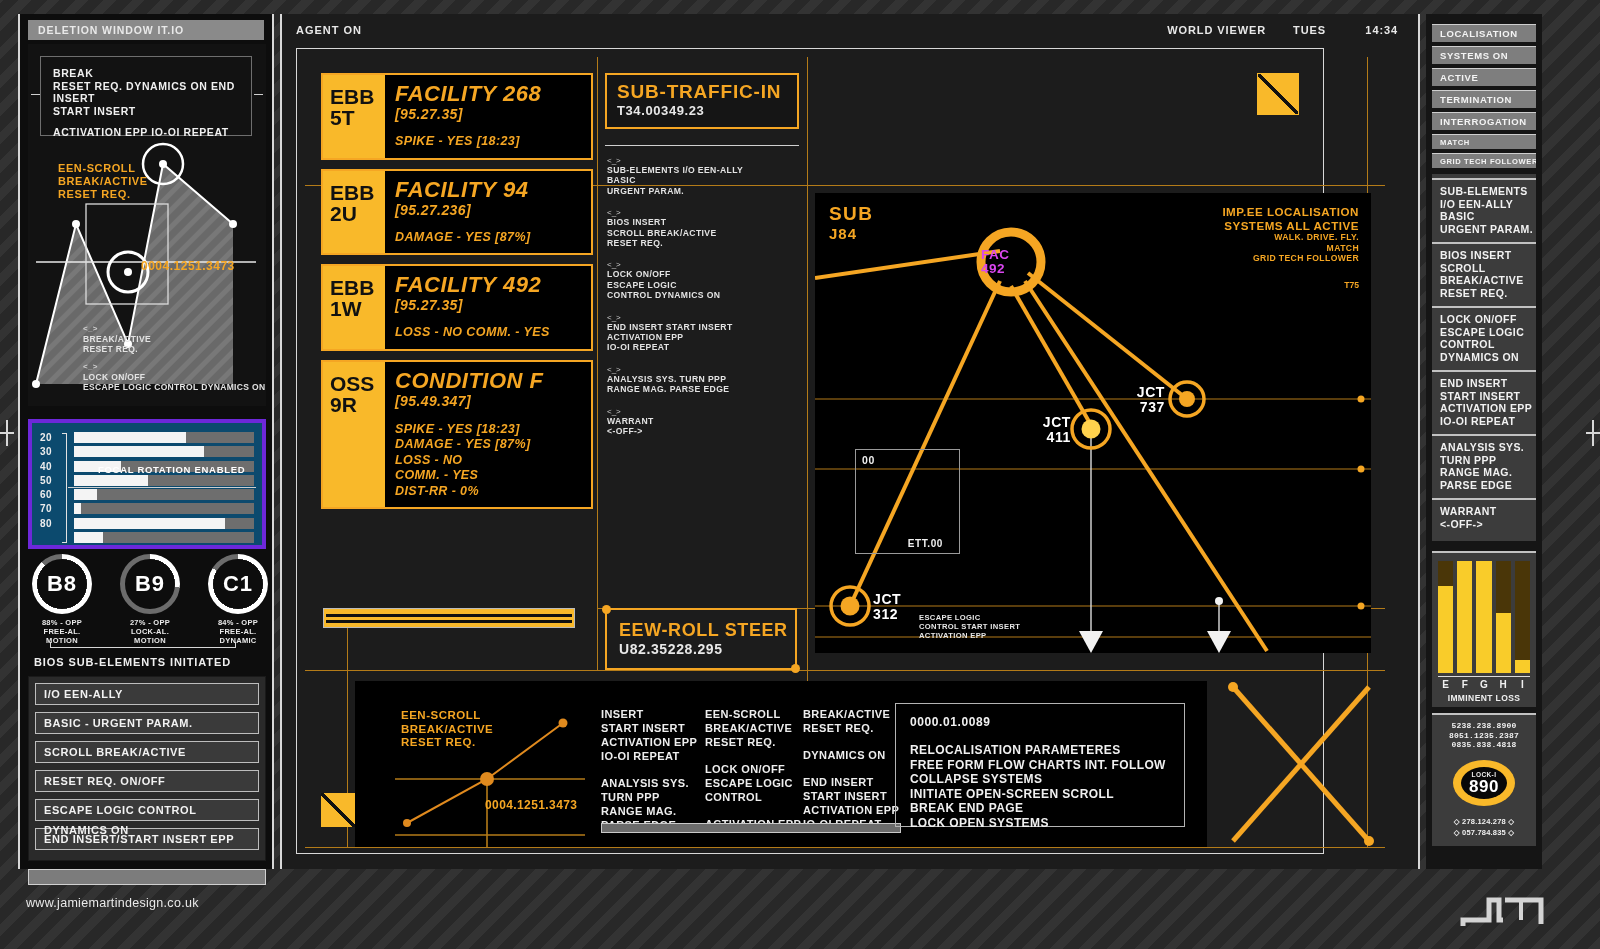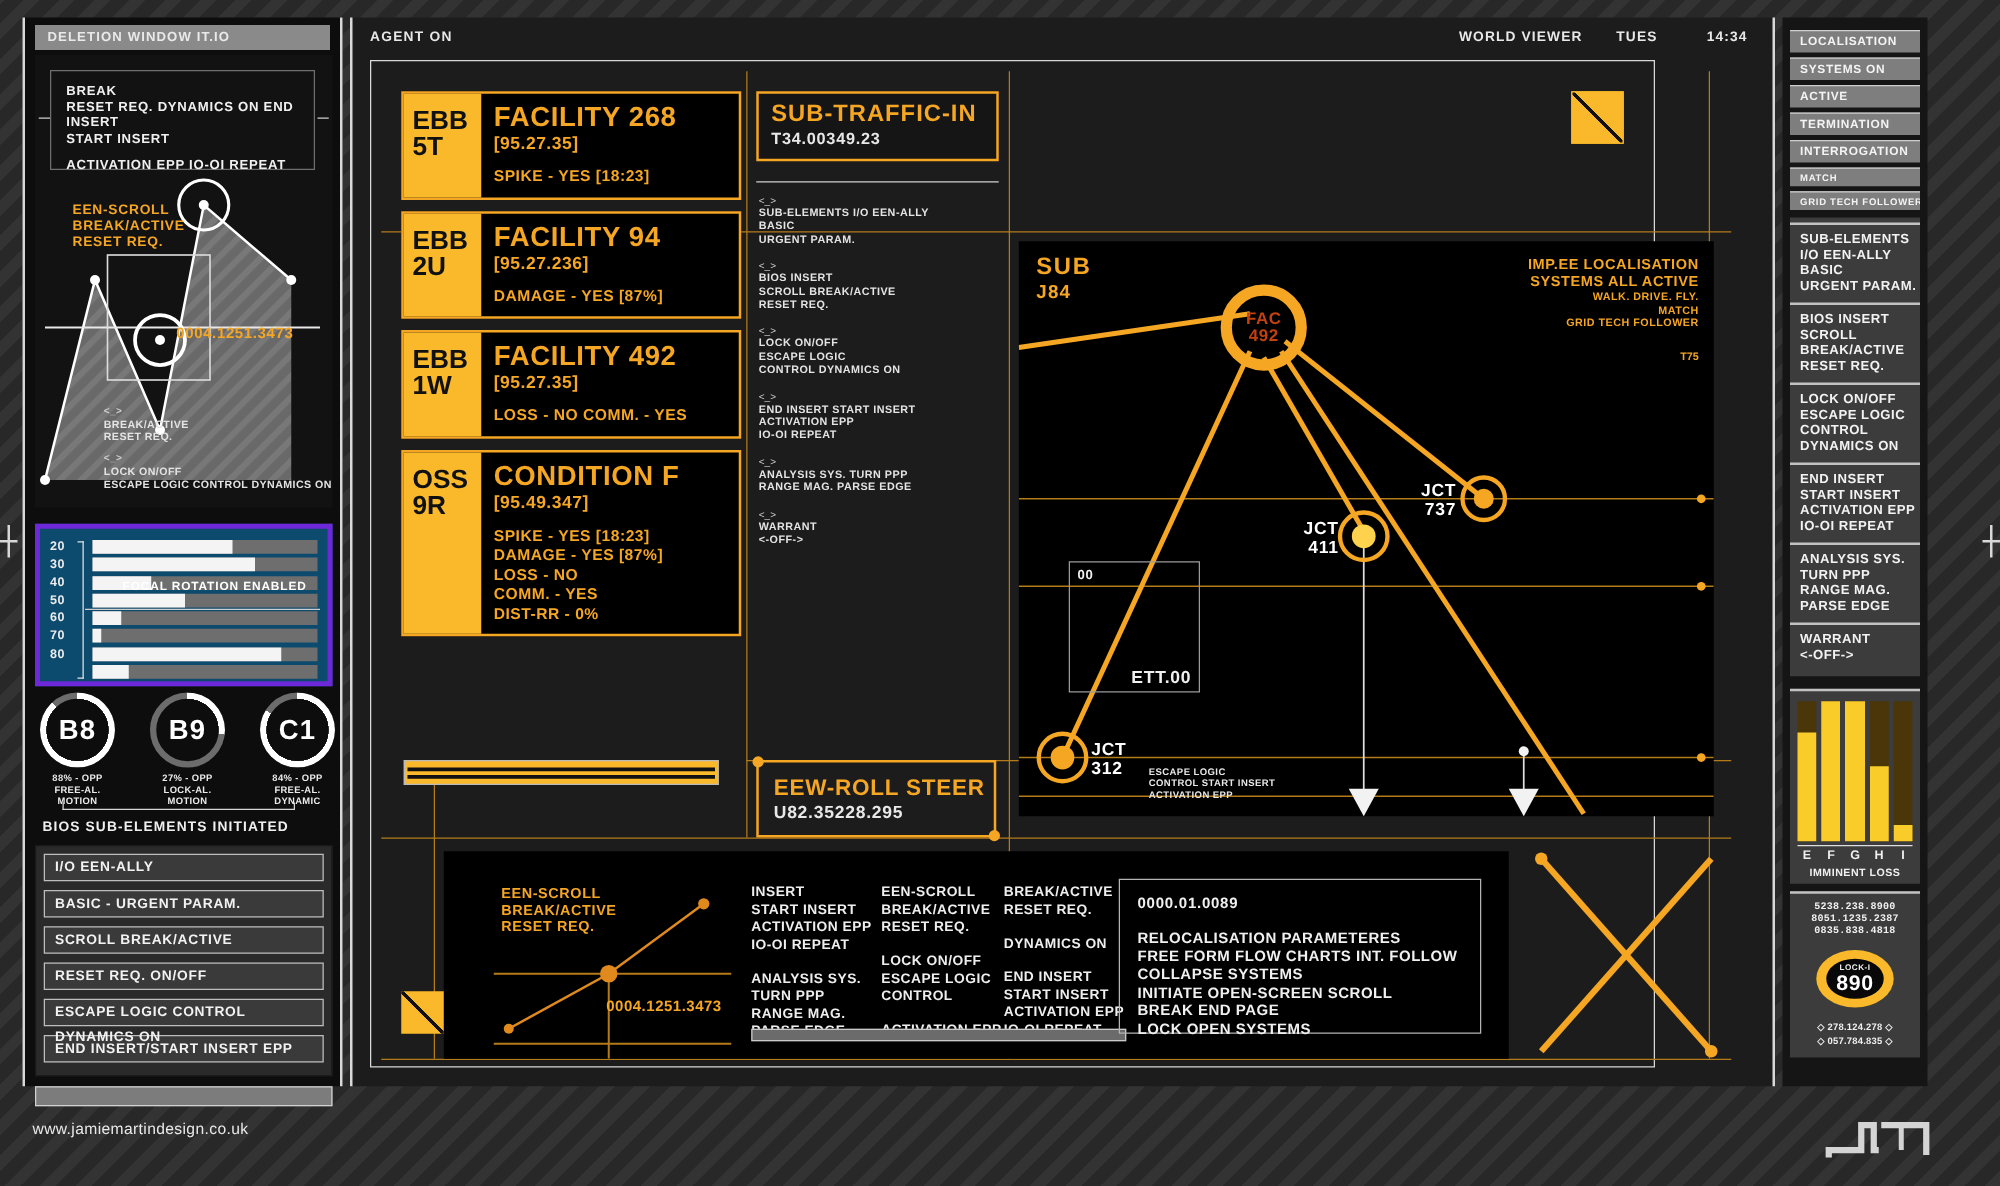--- a/index.html
+++ b/index.html
@@ -199,21 +199,21 @@
   .card {
     display: flex; margin-bottom: 9px;
     border: 2px solid #f5a623; background: #000;
   }
   .card-tag {
     width: 62px; background: #f9b92a; color: #111;
     font-size: 21px; font-weight: bold; line-height: 21px;
     letter-spacing: 0px; padding: 11px 0 0 7px;
   }
   .card-tag span { display: block; }
-  .card-body { flex: 1; padding: 7px 0 8px 10px; }
+  .card-body { flex: 1; padding: 7px 0 8px 10px; font-style: italic; }
   .card-title { color: #f5a623; font-size: 22px; font-weight: bold; letter-spacing: .5px; line-height: 24px; }
   .card-code { color: #f5a623; font-size: 14px; font-weight: bold; letter-spacing: .4px; }
   .card-stat { color: #f5a623; font-size: 12.5px; font-weight: bold; letter-spacing: .4px; line-height: 15.5px; margin-top: 12px; }
   .card-stat.multi { margin-top: 13px; }
 
   
   #subtraffic-box {
     position: absolute; left: 300px; top: 16px; width: 194px; height: 56px;
     border: 2px solid #f5a623; background: #151515;
     padding: 6px 0 0 10px;
@@ -255,29 +255,29 @@
     position: absolute; right: 12px; top: 12px; text-align: right;
   }
   #imp-block .big { color: #f5a623; font-size: 11.6px; font-weight: bold; letter-spacing: .5px; line-height: 13.5px; }
   #imp-block .sm { color: #f5a623; font-size: 8.6px; font-weight: bold; letter-spacing: .4px; line-height: 10.5px; }
   #imp-block .t75 { color: #f5a623; font-size: 8.6px; font-weight: bold; margin-top: 16px; }
   .node-name {
     position: absolute; color: #ffffff; font-size: 14px; font-weight: bold;
     line-height: 15px; letter-spacing: .6px; text-align: right;
   }
   .fac-name {
-    position: absolute; color: #c2410c; font-size: 13.5px; font-weight: bold;
-    line-height: 14px; text-align: center; letter-spacing: .5px;
+    position: absolute; color: #d946ef; font-size: 13.5px; font-weight: bold;
+    line-height: 14px; letter-spacing: .5px;
   }
   #etbox {
     position: absolute; left: 40px; top: 256px; width: 105px; height: 105px;
     border: 1px solid #9a9a9a;
   }
   #etbox .tl { position: absolute; left: 6px; top: 4px; color: #f0f0f0; font-size: 10.5px; font-weight: bold; letter-spacing: .6px; }
-  #etbox .br { position: absolute; right: 6px; bottom: 4px; color: #f0f0f0; font-size: 14px; font-weight: bold; letter-spacing: .6px; }
+  #etbox .br { position: absolute; right: 16px; bottom: 4px; color: #f0f0f0; font-size: 10px; font-weight: bold; letter-spacing: .6px; }
   #jct312-note {
     position: absolute; left: 104px; top: 420px;
     color: #e6e6e6; font-size: 7.6px; font-weight: bold; line-height: 9px; letter-spacing: .35px;
   }
 
   
   #triple-bar {
     position: absolute; left: 18px; top: 551px; width: 252px; height: 20px;
     border: 1px solid #bbb; background: #f9b92a; padding: 2px;
   }

